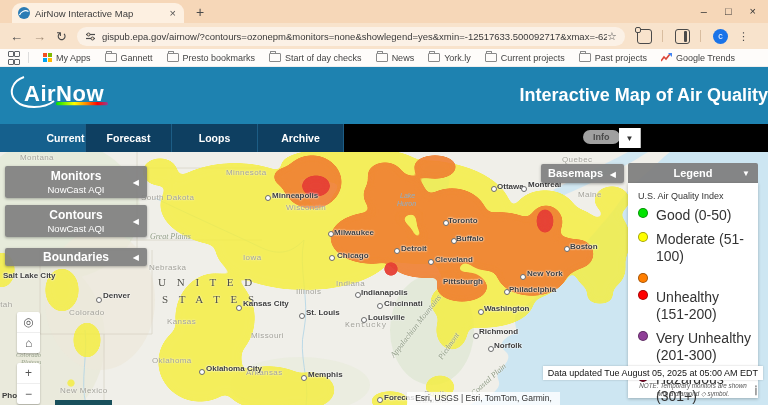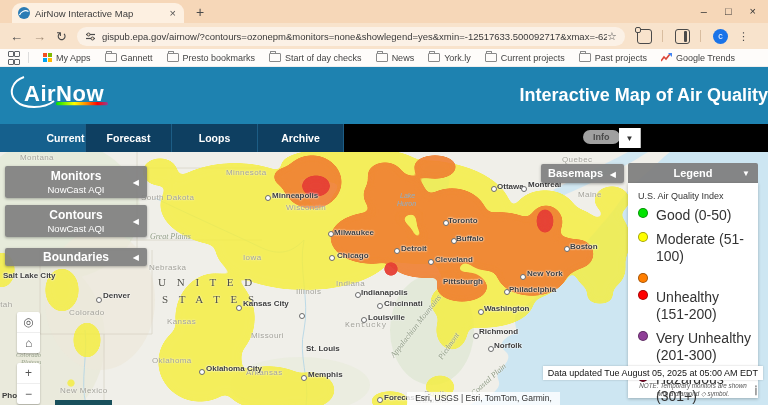--- a/index.html
+++ b/index.html
@@ -323,21 +323,21 @@
         <span class="lb lb-regionsm" style="left: 16px; top: 199px;">Colorado</span>
         <span class="lb lb-regionsm" style="left: 21px; top: 206px;">Plateau</span>
         <span class="lb lb-water" style="left: 400px; top: 40px;">Lake</span>
         <span class="lb lb-water" style="left: 397px; top: 48px;">Huron</span>
         <span class="lb lb-city" style="left: 272px; top: 39px;">Minneapolis</span>
         <span class="lb lb-city" style="left: 334px; top: 76px;">Milwaukee</span>
         <span class="lb lb-city" style="left: 337px; top: 99px;">Chicago</span>
         <span class="lb lb-city" style="left: 401px; top: 92px;">Detroit</span>
         <span class="lb lb-city" style="left: 435px; top: 103px;">Cleveland</span>
         <span class="lb lb-city" style="left: 243px; top: 147px;">Kansas City</span>
-        <span class="lb lb-city" style="left: 306px; top: 156px; margin-top: 36px;">St. Louis</span>
+        <span class="lb lb-city" style="left: 306px; top: 156px;">St. Louis</span>
         <span class="lb lb-city" style="left: 361px; top: 136px;">Indianapolis</span>
         <span class="lb lb-city" style="left: 384px; top: 147px;">Cincinnati</span>
         <span class="lb lb-city" style="left: 368px; top: 161px;">Louisville</span>
         <span class="lb lb-city" style="left: 206px; top: 212px;">Oklahoma City</span>
         <span class="lb lb-city" style="left: 308px; top: 218px;">Memphis</span>
         <span class="lb lb-city" style="left: 384px; top: 241px;">Forecast</span>
         <span class="lb lb-city" style="left: 103px; top: 139px;">Denver</span>
         <span class="lb lb-city" style="left: 3px; top: 119px;">Salt Lake City</span>
         <span class="lb lb-city" style="left: 448px; top: 64px;">Toronto</span>
         <span class="lb lb-city" style="left: 456px; top: 82px;">Buffalo</span>

